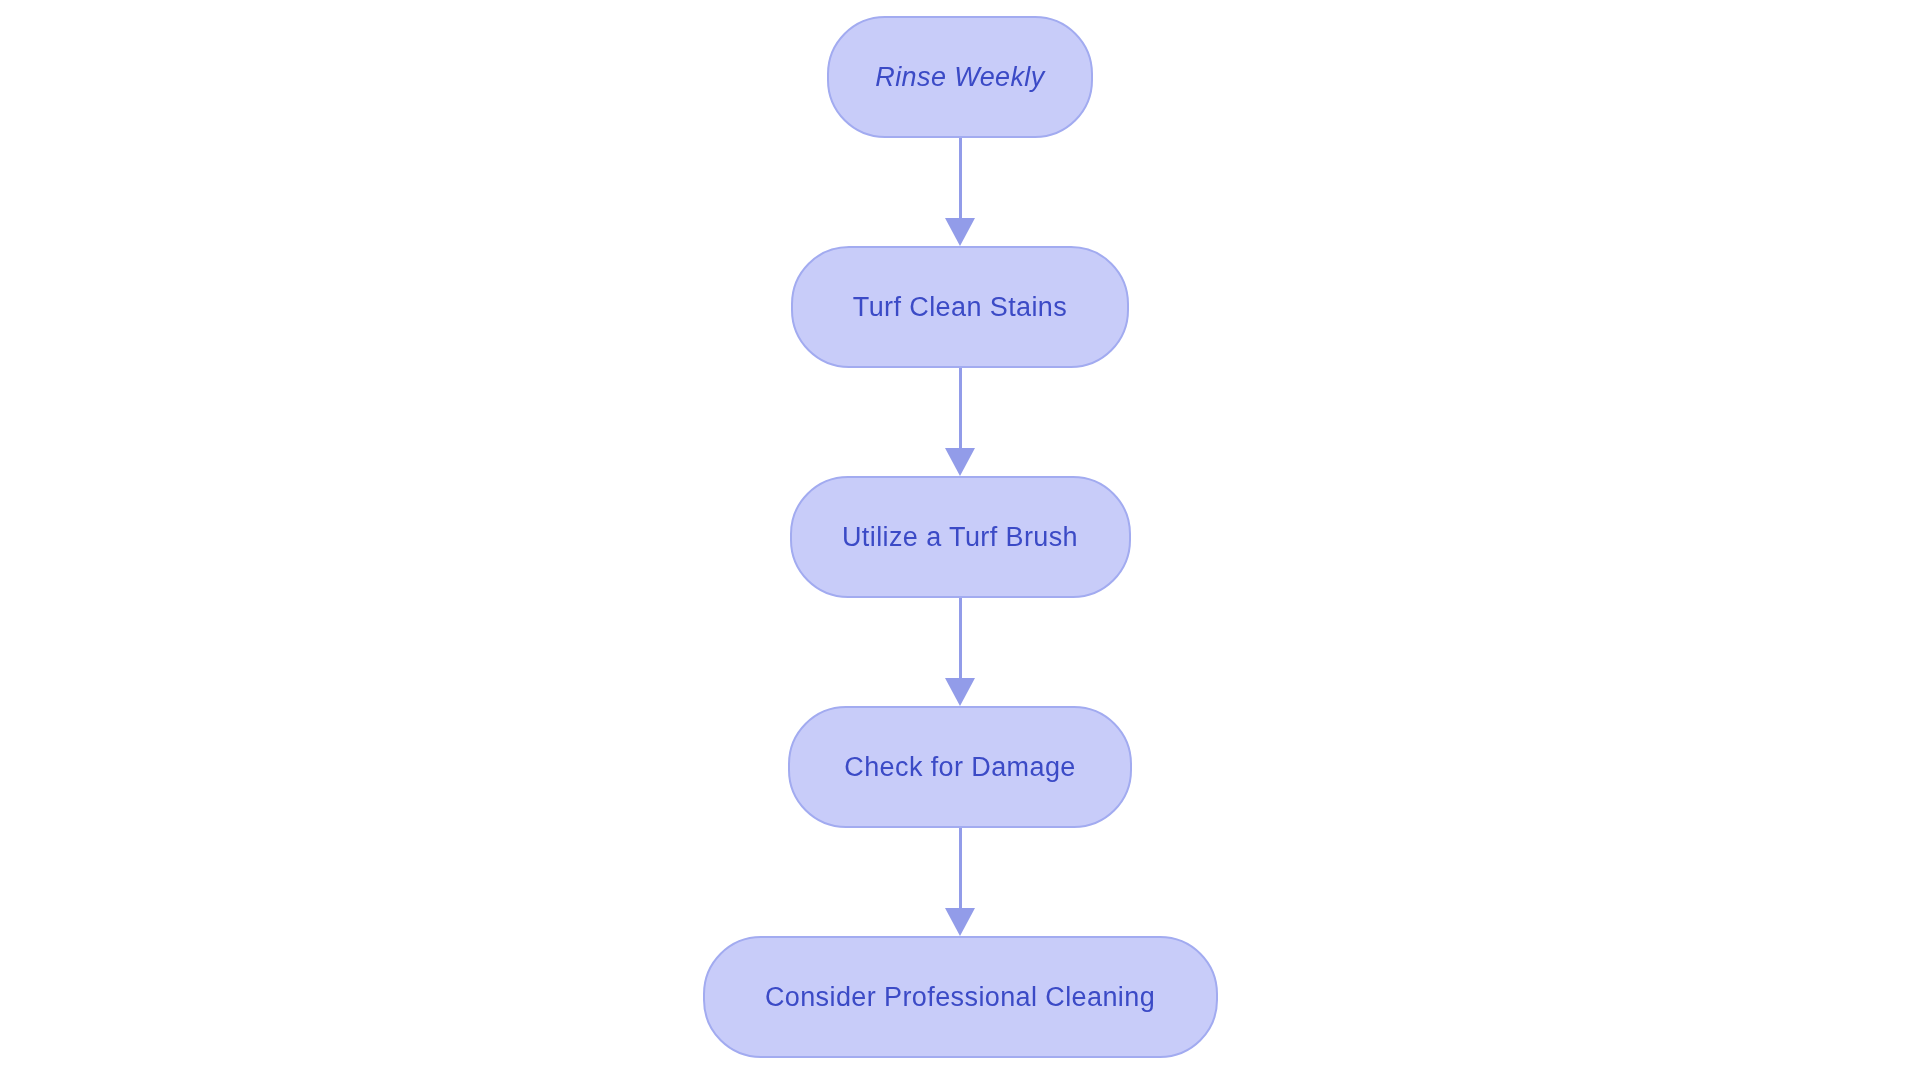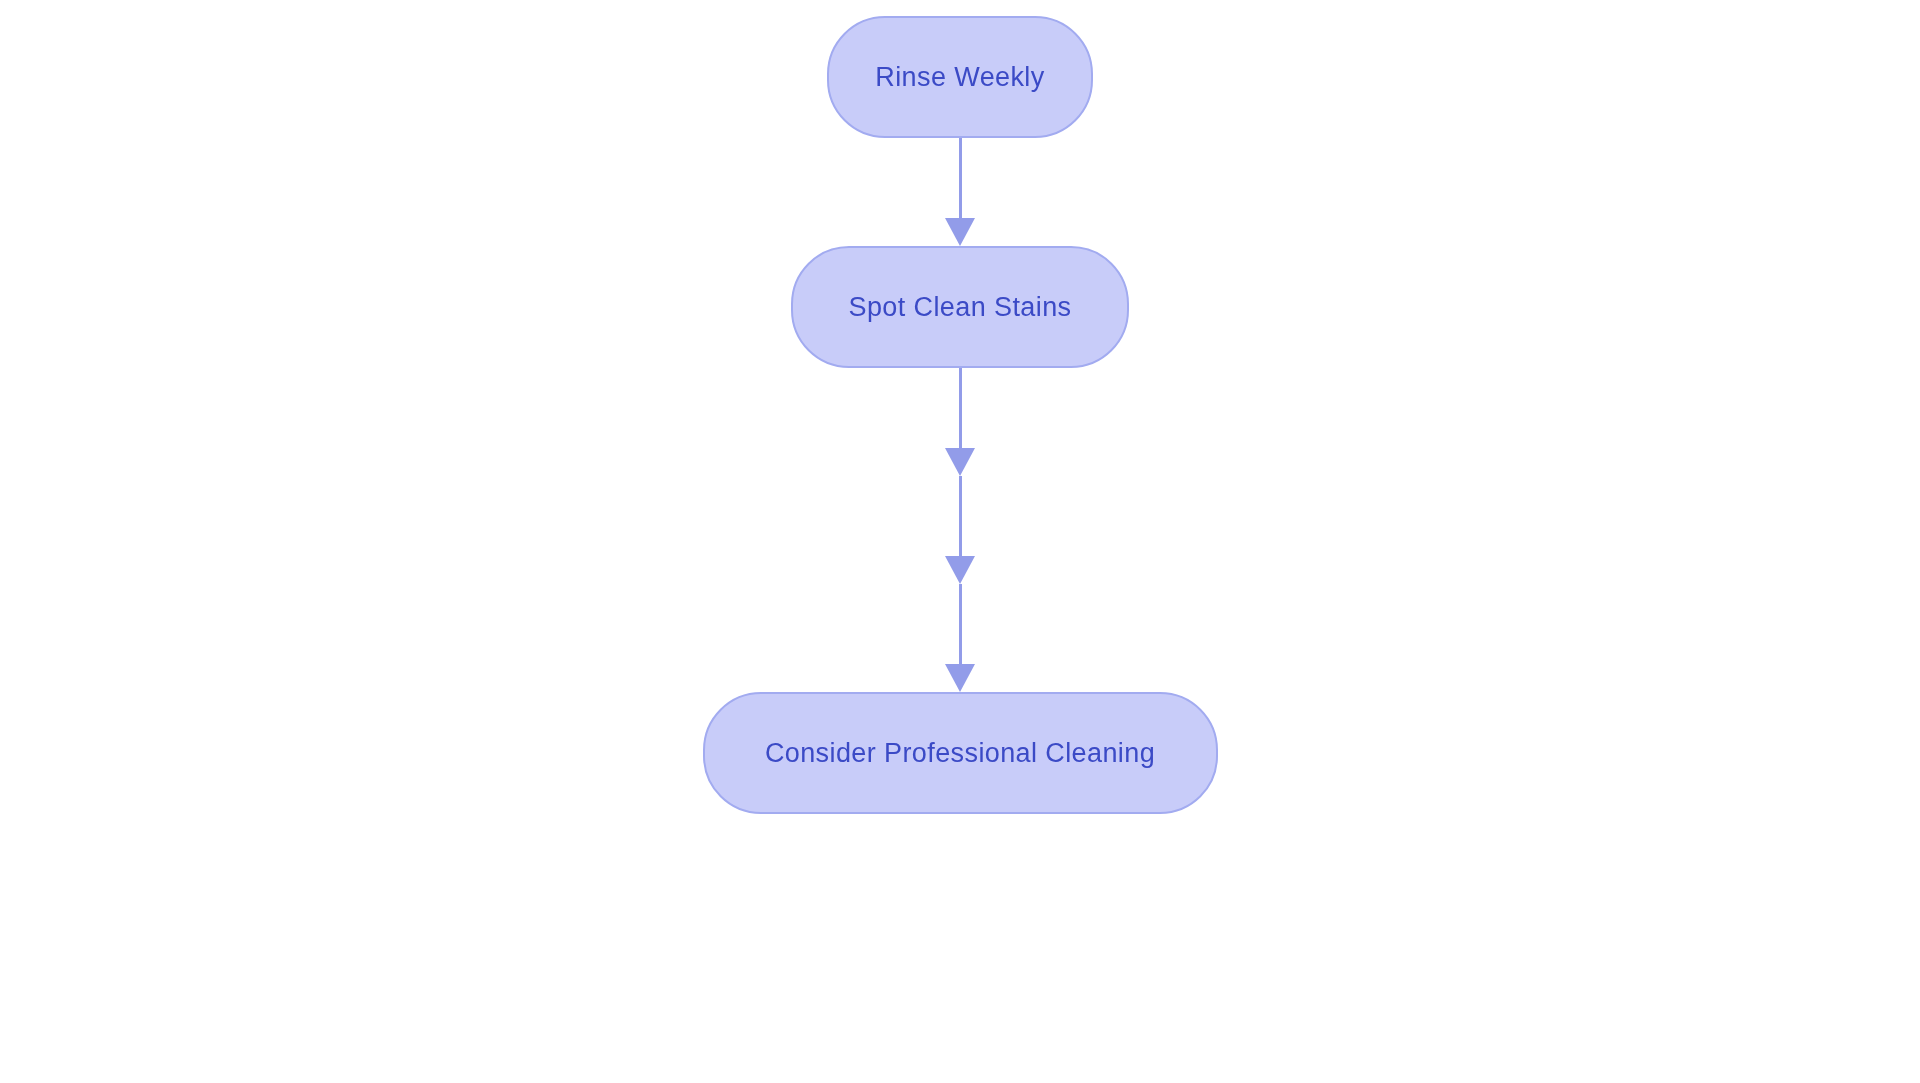--- a/index.html
+++ b/index.html
@@ -30,21 +30,21 @@
     min-width: 200px;
     padding: 0 24px;
     border-radius: 58px;
     background: var(--node-fill, #c8ccf9);
     border: 2px solid var(--node-border, #a2abf0);
     display: flex;
     align-items: center;
     justify-content: center;
     flex: 0 0 auto;
   }
-  .node.w1 { min-width: 266px; }
+  .node.w1 { min-width: 266px; font-style: italic; }
   .node.w2 { min-width: 338px; }
   .node.w3 { min-width: 341px; }
   .node.w4 { min-width: 344px; }
   .node.w5 { min-width: 515px; text-align: right; }
   .node-label {
     color: var(--node-text, #3b4ac6);
     font-size: 27px;
     letter-spacing: 0.4px;
     white-space: nowrap;
     line-height: 1;
@@ -78,34 +78,40 @@
   <div class="node w1">
     <span class="node-label">Rinse Weekly</span>
   </div>
 
   <div class="arrow">
     <div class="arrow-stem"></div>
     <div class="arrow-head"></div>
   </div>
 
   <div class="node w2">
-    <span class="node-label">Spot Clean Stains</span>
+    <span class="node-label">Turf Clean Stains</span>
   </div>
 
   <div class="arrow">
     <div class="arrow-stem"></div>
     <div class="arrow-head"></div>
   </div>
 
+  <div class="node w3">
+    <span class="node-label">Utilize a Turf Brush</span>
+  </div>
 
   <div class="arrow">
     <div class="arrow-stem"></div>
     <div class="arrow-head"></div>
   </div>
 
+  <div class="node w4">
+    <span class="node-label">Check for Damage</span>
+  </div>
 
   <div class="arrow">
     <div class="arrow-stem"></div>
     <div class="arrow-head"></div>
   </div>
 
   <div class="node w5">
     <span class="node-label">Consider Professional Cleaning</span>
   </div>
 

